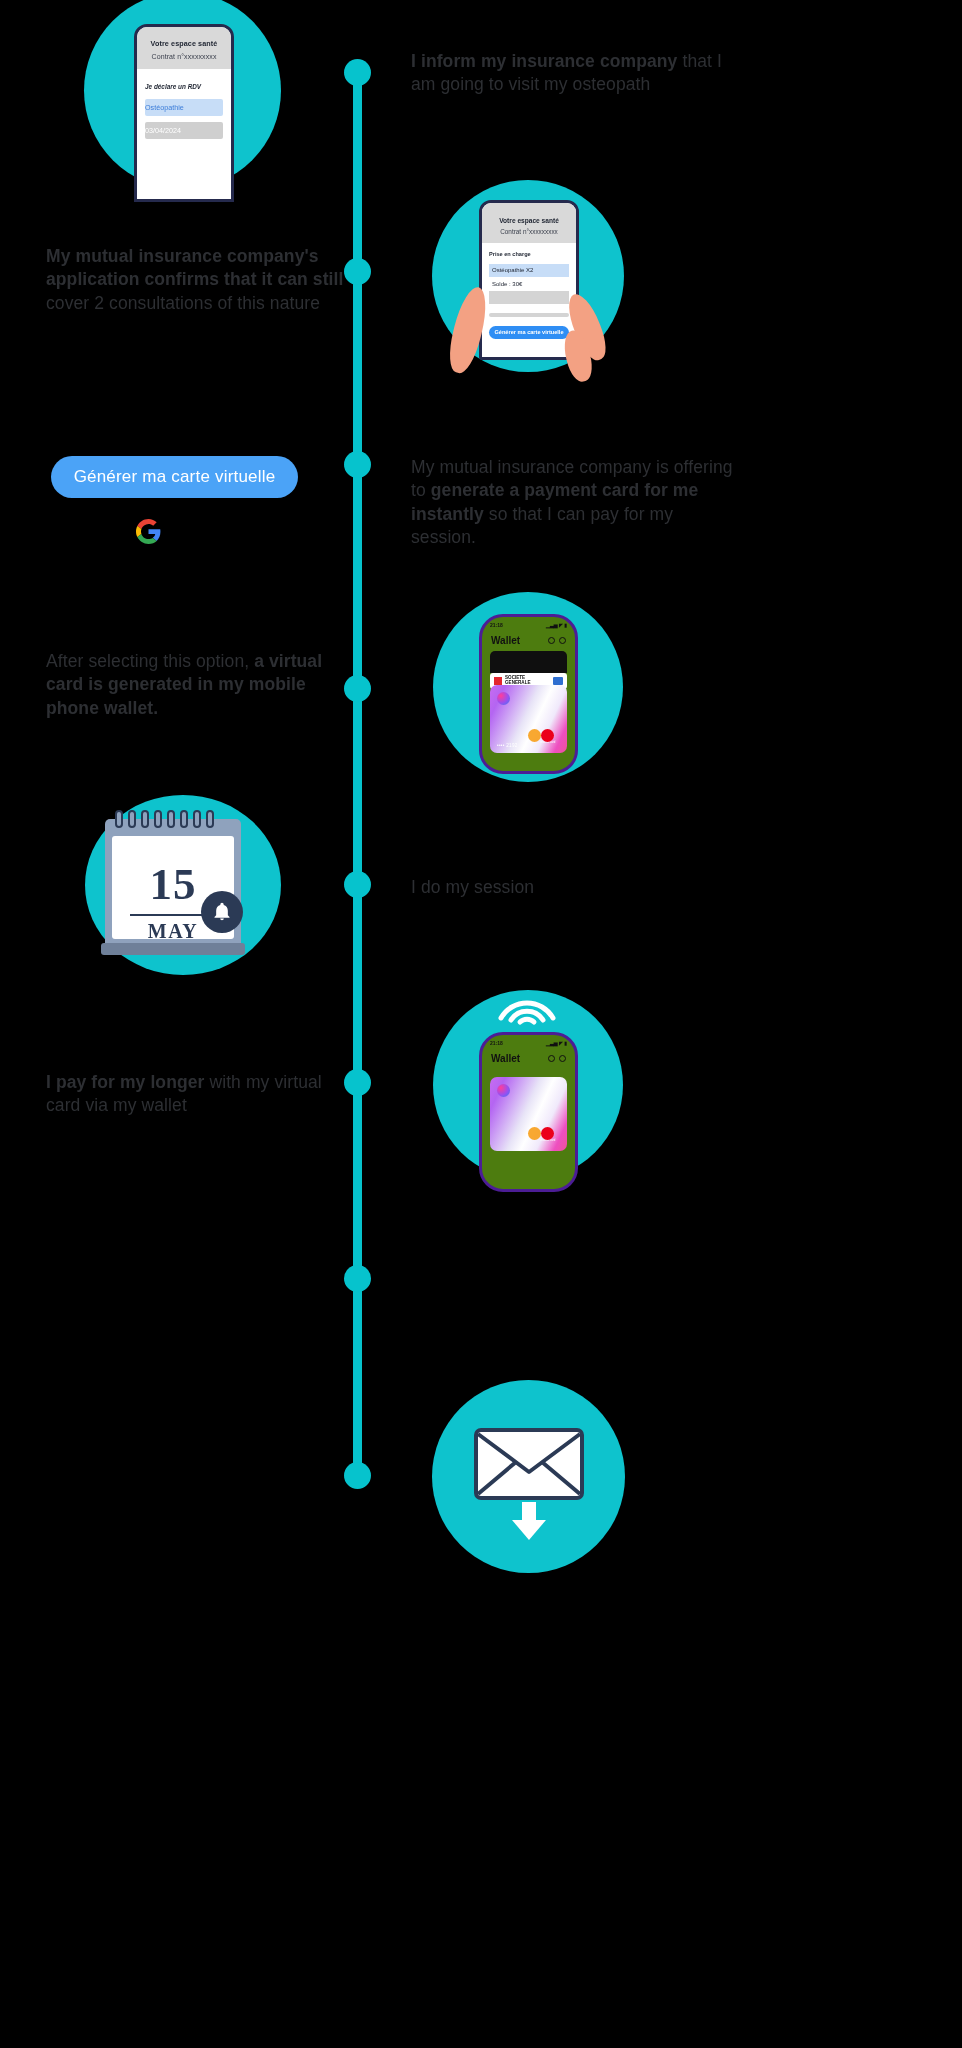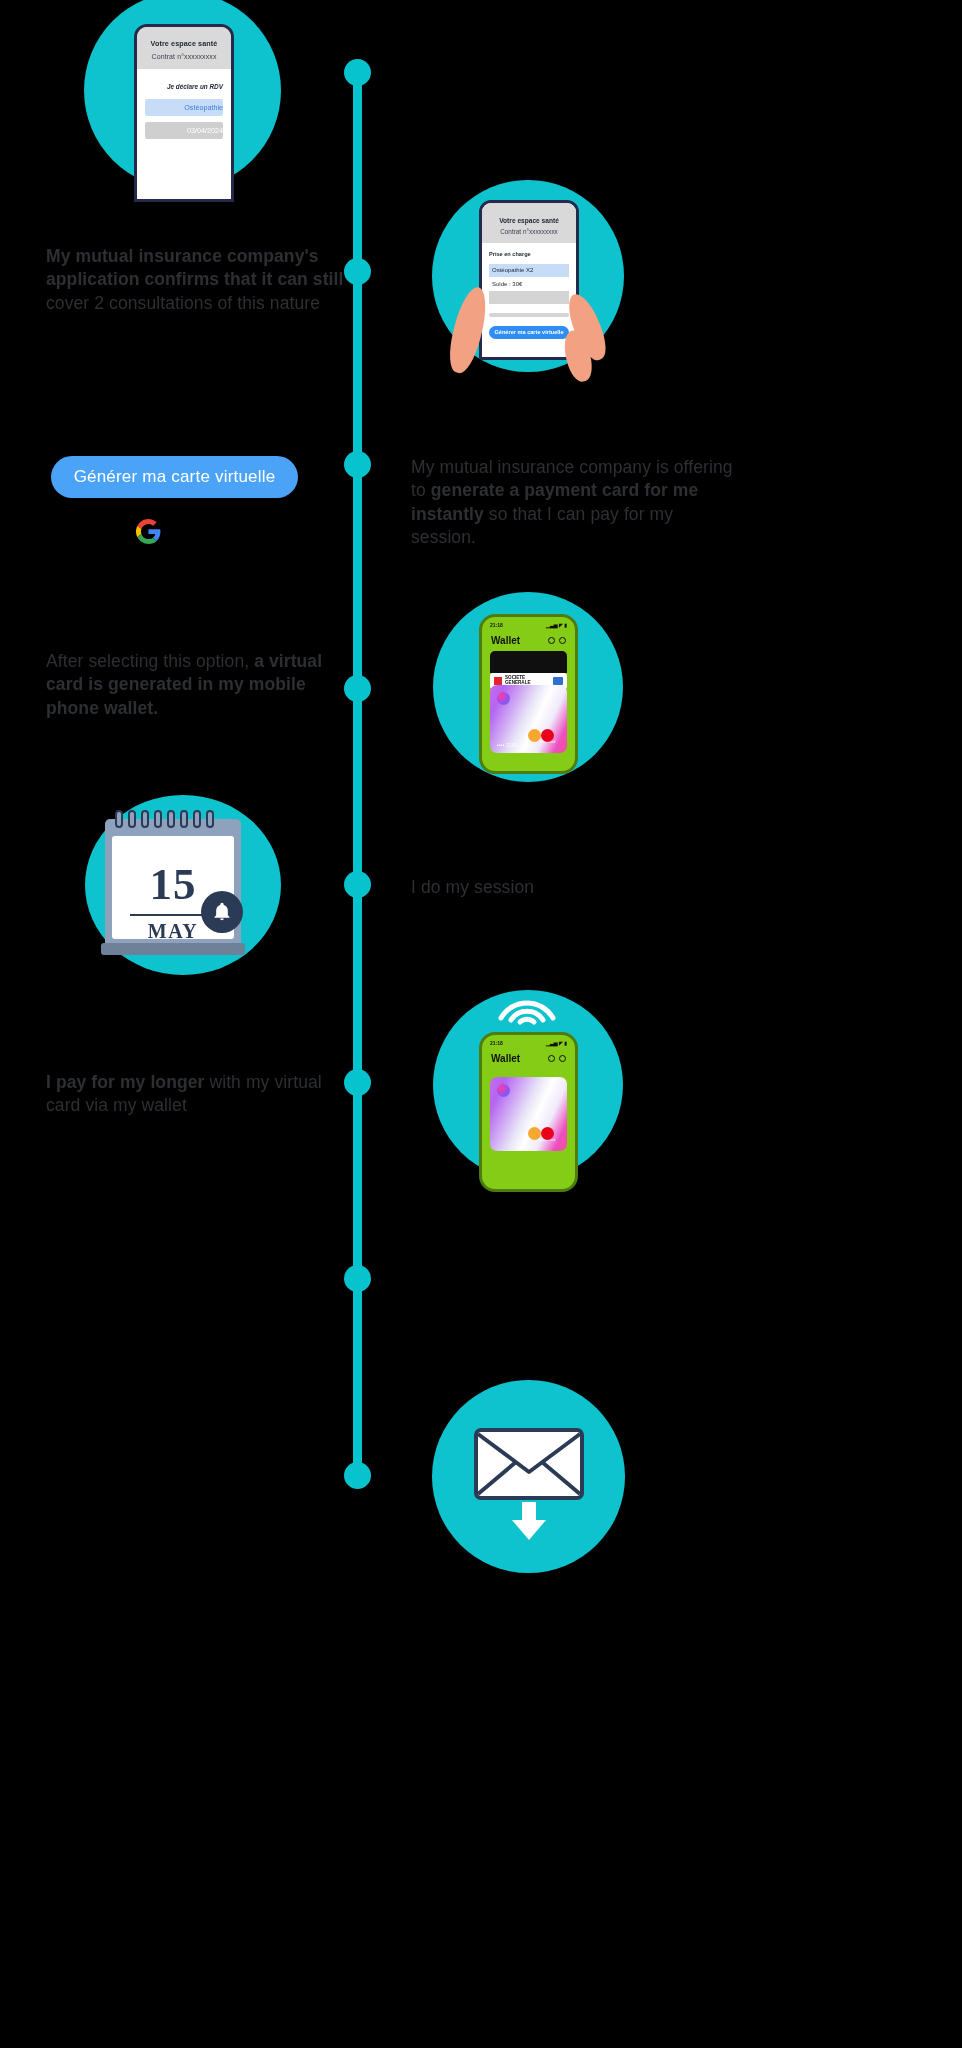--- a/index.html
+++ b/index.html
@@ -62,21 +62,21 @@
   #ill1 .circle { left:0; top:0; width:197px; height:197px; }
   #ill1 .phone {
     left: 50px; top: 32px; width: 100px; height: 178px;
     border-radius: 13px 13px 0 0;
   }
   #ill1 .ph-head {
     background:#d9d9d9; padding:12px 6px 9px; text-align:center;
   }
   #ill1 .ph-title { font-size:7.2px; font-weight:700; color:#1d2330; letter-spacing:.1px;}
   #ill1 .ph-sub   { font-size:7px; color:#3a3f4c; margin-top:5px; letter-spacing:.1px;}
-  #ill1 .ph-body  { padding:14px 8px 0; text-align:right; background:#fff; }
+  #ill1 .ph-body  { padding:14px 8px 0; text-align:left; background:#fff; }
   #ill1 .ph-lbl   { font-size:6.4px; font-weight:700; font-style:italic; color:#1d2330; }
   #ill1 .ph-field {
     margin-top:9px; height:17px; line-height:17px;
     font-size:7.2px; color:#3c7dd9; background:#c7ddf7; border-radius:2px;
   }
   #ill1 .ph-field2 {
     margin-top:6px; height:17px; line-height:17px;
     font-size:7.2px; color:#ffffff; background:#cfcfcf; border-radius:2px;
   }
 
@@ -109,22 +109,22 @@
     position:absolute; left:51px; top:456px;
     width:247px; height:42px; border-radius:21px;
     background:#4ba3f7; color:#ffffff;
     font-size:17px; display:flex; align-items:center; justify-content:center;
     letter-spacing:.2px;
   }
   #glogo { position:absolute; left:136px; top:519px; width:25px; height:25px; }
 
   
   .wphone {
-    position:absolute; background:#84cc16;
-    border:3px solid #4d7c0f; border-radius:16px; overflow:hidden;
+    position:absolute; background:#4d7c0f;
+    border:3px solid #4c1d95; border-radius:24px; overflow:hidden;
   }
   .wstatus { display:flex; justify-content:space-between; align-items:center;
              padding:5px 8px 0; font-size:5px; color:#111; font-weight:700; }
   .wtitle-row { display:flex; justify-content:space-between; align-items:center;
                 padding:7px 9px 5px; }
   .wtitle { font-size:10px; font-weight:700; color:#111; }
   .wicons { display:flex; gap:4px; }
   .wic { width:7px; height:7px; border-radius:50%; border:1.4px solid #111; }
   .wcard-stub { height:22px; background:#0f0f0f; margin:0 8px; border-radius:5px 5px 0 0;}
   .wcard-sg { margin:0 8px; background:#fff; border-radius:3px; height:16px;
@@ -191,20 +191,23 @@
   <div class="timeline-line"></div>
   <div class="node" style="top:59px"></div>
   <div class="node" style="top:258px"></div>
   <div class="node" style="top:451px"></div>
   <div class="node" style="top:675px"></div>
   <div class="node" style="top:871px"></div>
   <div class="node" style="top:1069px"></div>
   <div class="node" style="top:1265px"></div>
   <div class="node" style="top:1462px"></div>
 
+  <div class="txt txt-right" style="top:50px">
+    <b>I inform my insurance company</b><span> that I am going to visit my osteopath</span>
+  </div>
 
   <div id="ill1">
     <div class="circle"></div>
     <div class="phone">
       <div class="ph-head">
         <div class="ph-title">Votre espace santé</div>
         <div class="ph-sub">Contrat n°xxxxxxxxx</div>
       </div>
       <div class="ph-body">
         <div class="ph-lbl">Je déclare un RDV</div>

